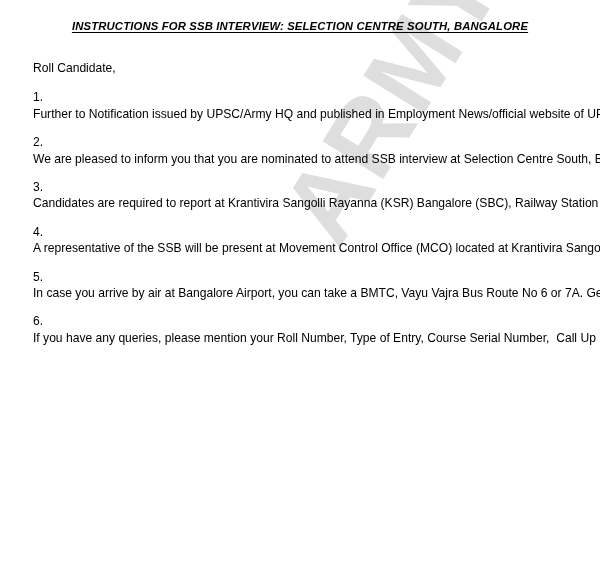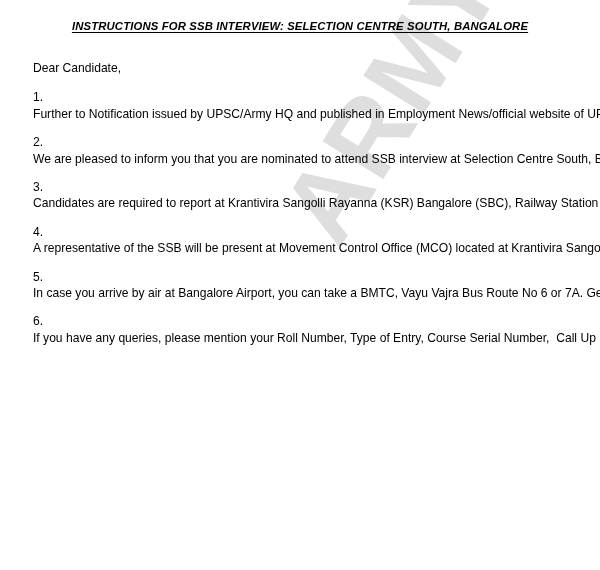--- a/index.html
+++ b/index.html
@@ -108,21 +108,21 @@
   <div id="watermark-layer">
     <div class="watermark-text">ARMY</div>
   </div>
 
   <div id="content">
 
     <div class="doc-title">INSTRUCTIONS FOR SSB INTERVIEW: SELECTION CENTRE SOUTH, BANGALORE</div>
 
     <div class="body-block">
 
-      <p class="salutation">Dear Candidate,</p>
+      <p class="salutation">Roll Candidate,</p>
 
       <div id="paragraph-host">
           <p class="para"><span class="num">1.</span><span class="sp">Further to Notification issued by UPSC/Army HQ and published in Employment News/official website of UPSC/Army HQ.</span></p>
           <p class="para"><span class="num">2.</span><span class="sp">We are pleased to inform you that you are nominated to attend SSB interview at Selection Centre South, Bangalore.</span></p>
           <p class="para"><span class="num">3.</span><span class="sp">Candidates are required to report at Krantivira Sangolli Rayanna (KSR) Bangalore (SBC), Railway Station at </span></p>
           <p class="para"><span class="num">4.</span><span class="sp">A representative of the SSB will be present at Movement Control Office (MCO) located at Krantivira Sangolli Rayanna (KSR) Bangalore (SBC), Railway Station, Platform No 1, near the out gate. Vehicle will be provided from Railway Station to SSB and back only.</span></p>
           <p class="para"><span class="num">5.</span><span class="sp">In case you arrive by air at Bangalore Airport, you can take a BMTC, Vayu Vajra Bus Route No 6 or 7A. Get down at Manipal Centre, which is 50 Mtrs away from Selection Centre South Bangalore (Ref Map).</span></p>
           <p class="para"><span class="num">6.</span><span class="sp">If you have any queries, please mention your Roll Number, Type of Entry, Course Serial Number,  Call Up letter Number, Full Postal Address. </span></p>
         </div>
 

